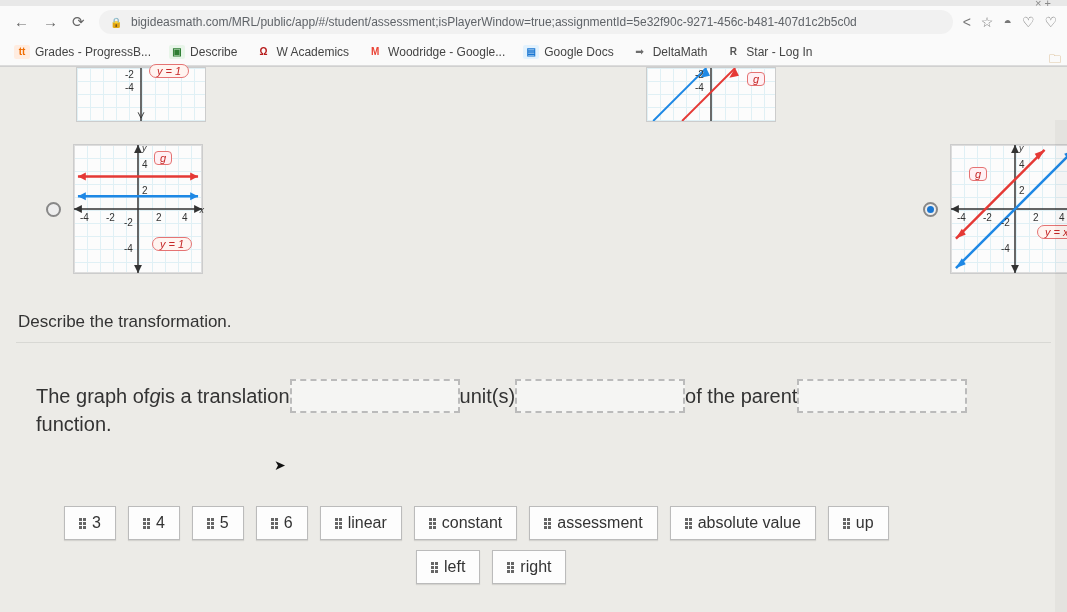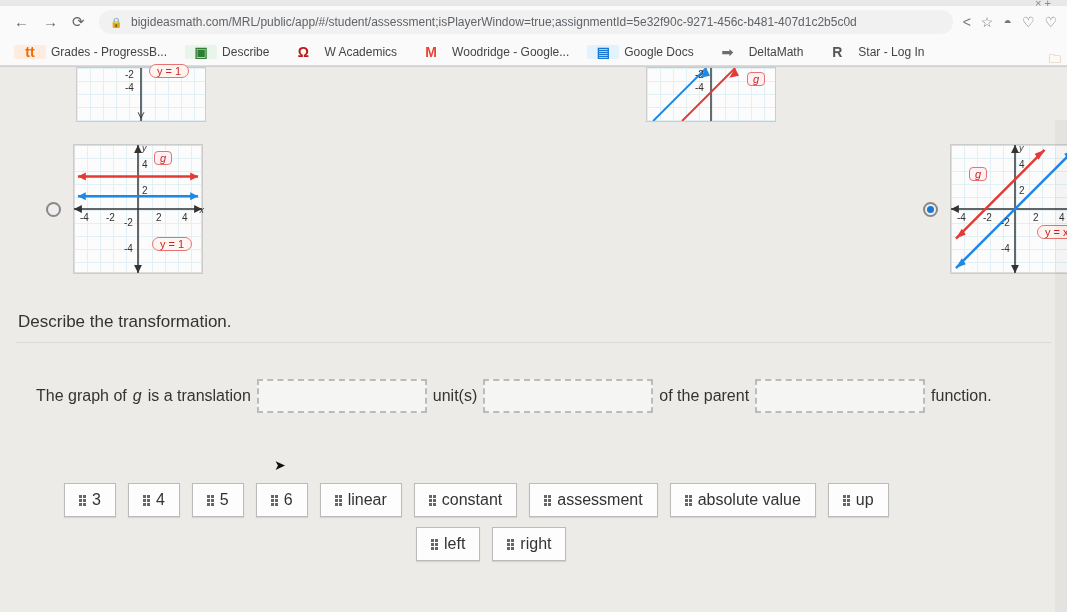--- a/index.html
+++ b/index.html
@@ -44,21 +44,21 @@
     align-items: center;
     gap: 18px;
     padding: 6px 14px;
     height: 28px;
     font-size: 12px;
     color: #444;
     background: #fafafa;
     border-bottom: 1px solid #dcdcdc;
   }
   .bookmark { display: flex; align-items: center; gap: 5px; cursor:pointer; white-space:nowrap;}
-  .bm-icon { width: 32px; height: 14px; border-radius: 2px; display:inline-flex; align-items:center; justify-content:center; font-size:14px; font-weight:bold;text-align:center; }
+  .bm-icon { width: 16px; height: 14px; border-radius: 2px; display:inline-flex; align-items:center; justify-content:center; font-size:10px; font-weight:bold;text-align:center; }
   .content {
     padding: 0 16px 16px 16px;
     position: relative;
   }
   .options-row2 { display: flex; gap: 280px; margin-left: 30px; margin-top: 12px; align-items:center;}
   .partial-row { display:flex; gap:440px; margin-left:60px; }
   .option { display: flex; align-items: center; gap: 12px; }
   .radio {
     width: 15px; height: 15px; border: 2px solid #888; border-radius: 50%;
     display:flex; align-items:center; justify-content:center; cursor:pointer; background:#eee;
@@ -76,35 +76,36 @@
   }
   .graph svg, .graph-sm svg { position:absolute; inset:0; width:100%; height:100%; }
   .callout {
     position: absolute;
     background: #fff4f0;
     border: 1px solid #e57373;
     border-radius: 7px;
     padding: 0px 7px;
     font-size: 11px;
     color: #c62828;
+    font-style: italic;
   }
   .gcallout {
     position: absolute;
     background: #fff0f4;
     border: 1px solid #e57373;
     border-radius: 4px;
     padding: 0px 5px;
     font-size: 11px;
     color: #c62828;
     font-style: italic;
   }
   .axis-label { position:absolute; font-size:10px; color:#333; }
   .question-text { font-size: 17px; color: #333; margin: 28px 0 6px 2px; }
   .divider { width: 100%; height:1px; background:#d8d8d4; margin-top:10px; }
-  .sentence { display:flex; align-items:center; flex-wrap:wrap; gap:6px; margin: 36px 10px 0 20px; font-size:16px; color:#333; }
+  .sentence { display:flex; align-items:center; flex-wrap:wrap; gap:0; margin: 36px 10px 0 20px; font-size:20px; color:#333; }
   .sentence .em { font-style: italic; }
   .dropzone {
     border: 2px dashed #bbb;
     height: 34px;
     background: #f5f5f3;
     display:inline-block;
   }
   .dz1 { width: 170px; }
   .dz2 { width: 170px; }
   .dz3 { width: 170px; }

